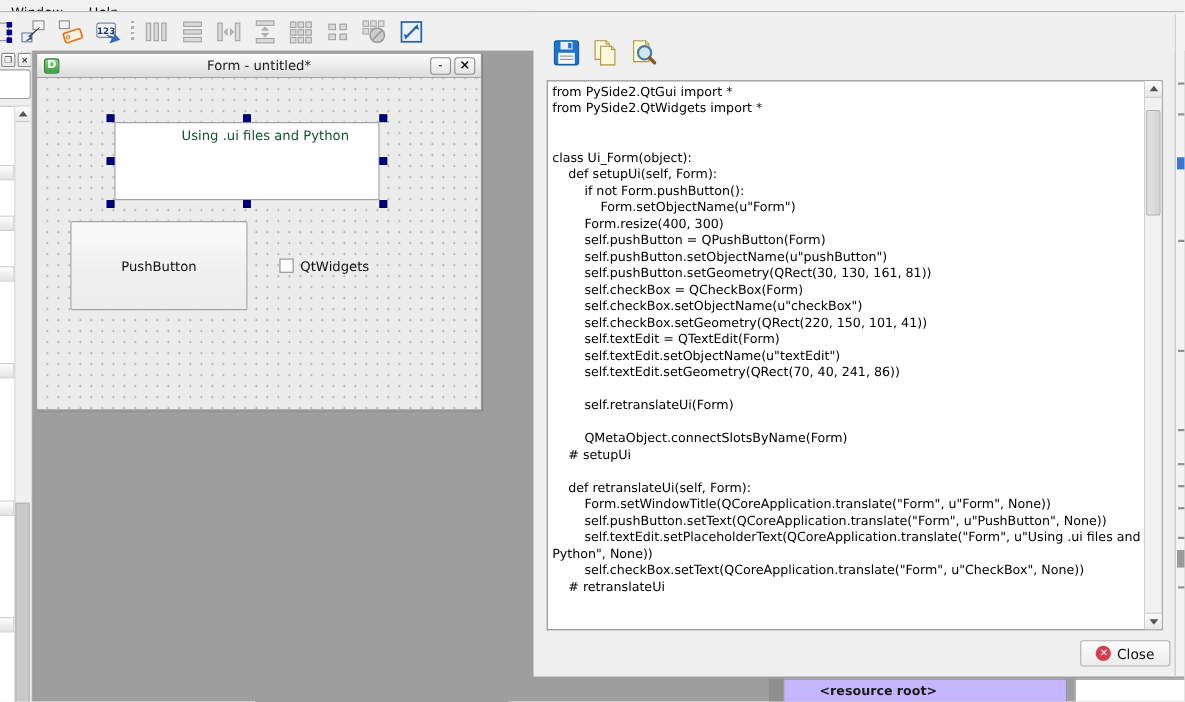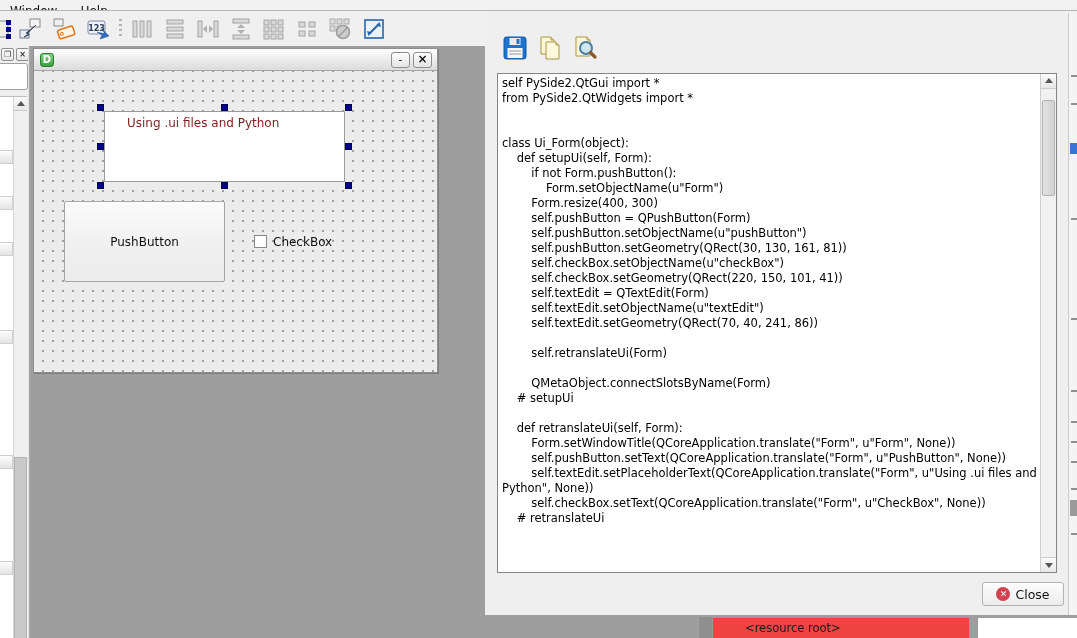--- a/index.html
+++ b/index.html
@@ -68,21 +68,21 @@
              border-radius:3px; background:linear-gradient(#fdfdfd,#e4e4e4); text-align:center;
              font-size:11px; line-height:13px; color:#111; }
   .winbtn.min { right:27px; }
   .winbtn.cls { right:5px; font-weight:bold; font-size:12px; }
   .formcanvas { position:relative; width:403px; height:301px; background:#ececec;
              background-image:radial-gradient(circle,#9f9f9f 0.8px,transparent 1px);
              background-size:10px 10px; background-position:4px 5px; overflow:hidden; }
 
   .w-textedit { position:absolute; left:70px; top:40px; width:241px; height:71px;
              background:#fff; border:1px solid #9b9b9b; }
-  .w-textedit .ph { padding:4px 22px; font-size:12px; color:#7f1d1d; }
+  .w-textedit .ph { padding:4px 22px; font-size:12px; color:#14532d;margin-left:38px; }
   .handles { position:absolute; left:63px; top:33px; width:255px; height:85px; pointer-events:none; }
   .hd { position:absolute; width:7px; height:7px; background:#000090; border:1px solid #00004a; }
   .hd.tl{left:0;top:0;} .hd.tm{left:50%;top:0;margin-left:-4px;} .hd.tr{right:0;top:0;}
   .hd.ml{left:0;top:50%;margin-top:-4px;} .hd.mr{right:0;top:50%;margin-top:-4px;}
   .hd.bl{left:0;bottom:0;} .hd.bm{left:50%;bottom:0;margin-left:-4px;} .hd.br{right:0;bottom:0;}
 
   .w-pushbutton { position:absolute; left:30px; top:130px; width:161px; height:81px;
              border:1px solid #a5a5a5; border-radius:2px;
              background:linear-gradient(#fbfbfb,#f0f0f0 55%,#ececec);
              display:flex; align-items:center; justify-content:center; font-size:12px; color:#111; }
@@ -114,22 +114,22 @@
 
   .closebtn { position:absolute; right:4px; bottom:9px; width:82px; height:24px;
              border:1px solid #b2b2b2; border-radius:3px;
              background:linear-gradient(#fdfdfd,#ececec); display:flex; align-items:center;
              justify-content:center; gap:5px; font-size:12.5px; color:#111; }
   .closebtn .cicon { width:14px; height:14px; border-radius:50%; background:#d2414f;
              color:#fff; font-size:9px; font-weight:bold; line-height:14px; text-align:center; }
 
   
   .res-splitter { position:absolute; left:699px; top:617px; width:13px; height:21px; background:#8f8f8f; }
-  .res-box1 { position:absolute; left:712px; top:617px; width:258px; height:21px; background:#ef4444;
-             border:1px solid #989898; border-bottom:none; }
+  .res-box1 { position:absolute; left:712px; top:617px; width:258px; height:21px; background:#c4b5fd;
+             border:1px solid #989898; border-bottom:none;font-weight:bold; }
   .res-box1 .res-item { font-size:11.5px; color:#1a1a1a; padding:3px 0 0 32px; }
   .res-box2 { position:absolute; left:977px; top:617px; width:100px; height:21px; background:#fff;
              border:1px solid #989898; border-bottom:none; border-right:none; }
 
   
   .rsliver { position:absolute; left:1068px; top:13px; width:9px; height:602px; background:#f4f4f4;
              border-left:1px solid #cccccc; }
   .rs-dash { position:absolute; left:2px; width:6px; height:2px; background:#8f8f8f; }
   .rs-blue { position:absolute; left:1px; width:8px; height:11px; background:#3875d7; }
   .rs-gray { position:absolute; left:1px; width:8px; height:16px; background:#9a9a9a; }
@@ -276,41 +276,42 @@
           </div>
         <div class="thumb"></div>
       </div>
     </div>
     <div class="dock-sep"></div>
   </div>
 
   <div class="formwin">
     <div class="titlebar">
       <span class="appicon">D</span>
+      <span class="title">Form - untitled*</span>
       <span class="winbtn min">-</span>
       <span class="winbtn cls">×</span>
     </div>
     <div class="formcanvas">
       <div class="w-textedit">
         <div class="ph">Using .ui files and Python</div>
       </div>
       <div class="handles">
         <span class="hd tl"></span>
         <span class="hd tm"></span>
         <span class="hd tr"></span>
         <span class="hd ml"></span>
         <span class="hd mr"></span>
         <span class="hd bl"></span>
         <span class="hd bm"></span>
         <span class="hd br"></span>
       </div>
       <div class="w-pushbutton">PushButton</div>
       <div class="w-checkbox">
         <span class="box"></span>
-        <span class="lbl">CheckBox</span>
+        <span class="lbl">QtWidgets</span>
       </div>
     </div>
   </div>
 
   <div class="codedlg">
     <div class="dlg-toolbar">
       <span class="dlgbtn">
         <svg width="26" height="26" viewBox="0 0 26 26">
           <rect x="2" y="2" width="22" height="22" rx="2.5" fill="#1d74cf" stroke="#135a9e"></rect>
           <rect x="7.5" y="3" width="11" height="7" fill="#e7edf4"></rect>
@@ -333,32 +334,33 @@
           <path d="M4 2 h11 l3 3 v16 h-14 z" fill="#fdf8da" stroke="#a89544"></path>
           <path d="M15 2 v3 h3" fill="#efe6b4" stroke="#a89544"></path>
           <circle cx="14" cy="13" r="6" fill="#cde6f2" stroke="#4a7d9e" stroke-width="2"></circle>
           <line x1="18.5" y1="17.5" x2="23" y2="22" stroke="#8a5a2e" stroke-width="3.2" stroke-linecap="round"></line>
         </svg>
       </span>
     </div>
 
     <div class="codearea">
       <div class="codetext">
-          <div class="code-line">self PySide2.QtGui import *</div>
+          <div class="code-line">from PySide2.QtGui import *</div>
           <div class="code-line">from PySide2.QtWidgets import *</div>
           <div class="code-line">&nbsp;</div>
           <div class="code-line">&nbsp;</div>
           <div class="code-line">class Ui_Form(object):</div>
           <div class="code-line">    def setupUi(self, Form):</div>
           <div class="code-line">        if not Form.pushButton():</div>
           <div class="code-line">            Form.setObjectName(u"Form")</div>
           <div class="code-line">        Form.resize(400, 300)</div>
           <div class="code-line">        self.pushButton = QPushButton(Form)</div>
           <div class="code-line">        self.pushButton.setObjectName(u"pushButton")</div>
           <div class="code-line">        self.pushButton.setGeometry(QRect(30, 130, 161, 81))</div>
+          <div class="code-line">        self.checkBox = QCheckBox(Form)</div>
           <div class="code-line">        self.checkBox.setObjectName(u"checkBox")</div>
           <div class="code-line">        self.checkBox.setGeometry(QRect(220, 150, 101, 41))</div>
           <div class="code-line">        self.textEdit = QTextEdit(Form)</div>
           <div class="code-line">        self.textEdit.setObjectName(u"textEdit")</div>
           <div class="code-line">        self.textEdit.setGeometry(QRect(70, 40, 241, 86))</div>
           <div class="code-line">&nbsp;</div>
           <div class="code-line">        self.retranslateUi(Form)</div>
           <div class="code-line">&nbsp;</div>
           <div class="code-line">        QMetaObject.connectSlotsByName(Form)</div>
           <div class="code-line">    # setupUi</div>

